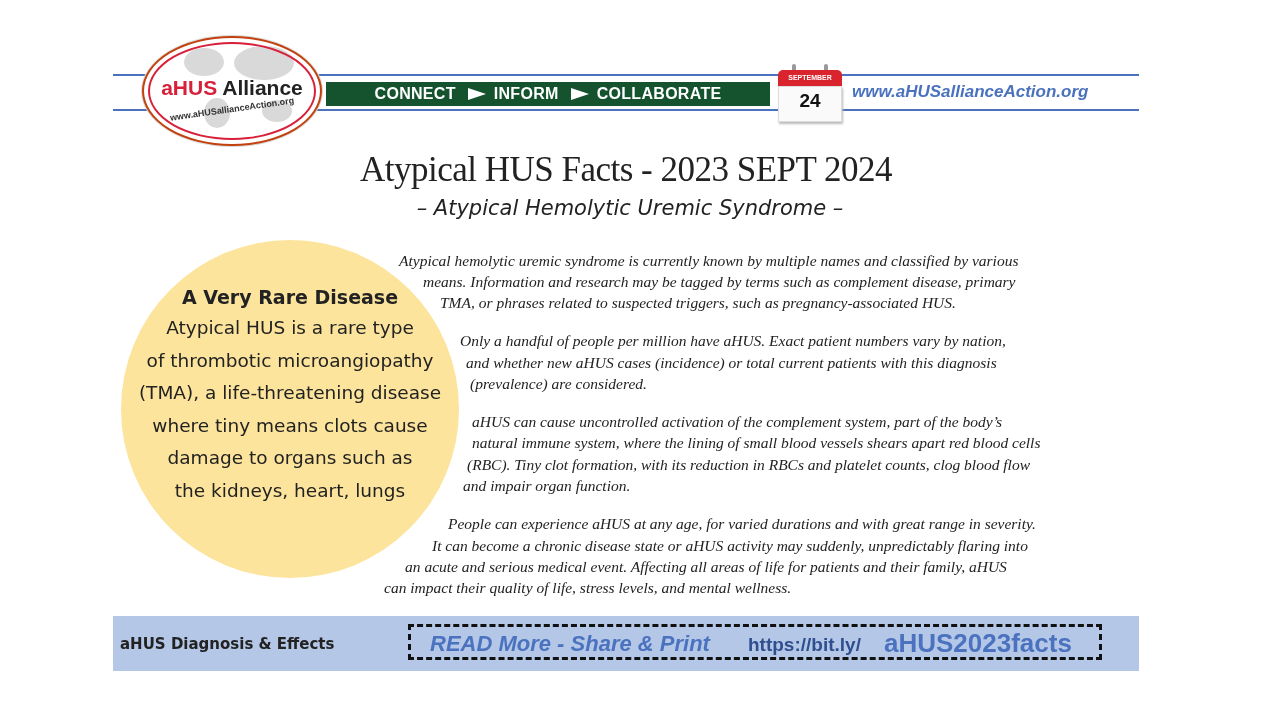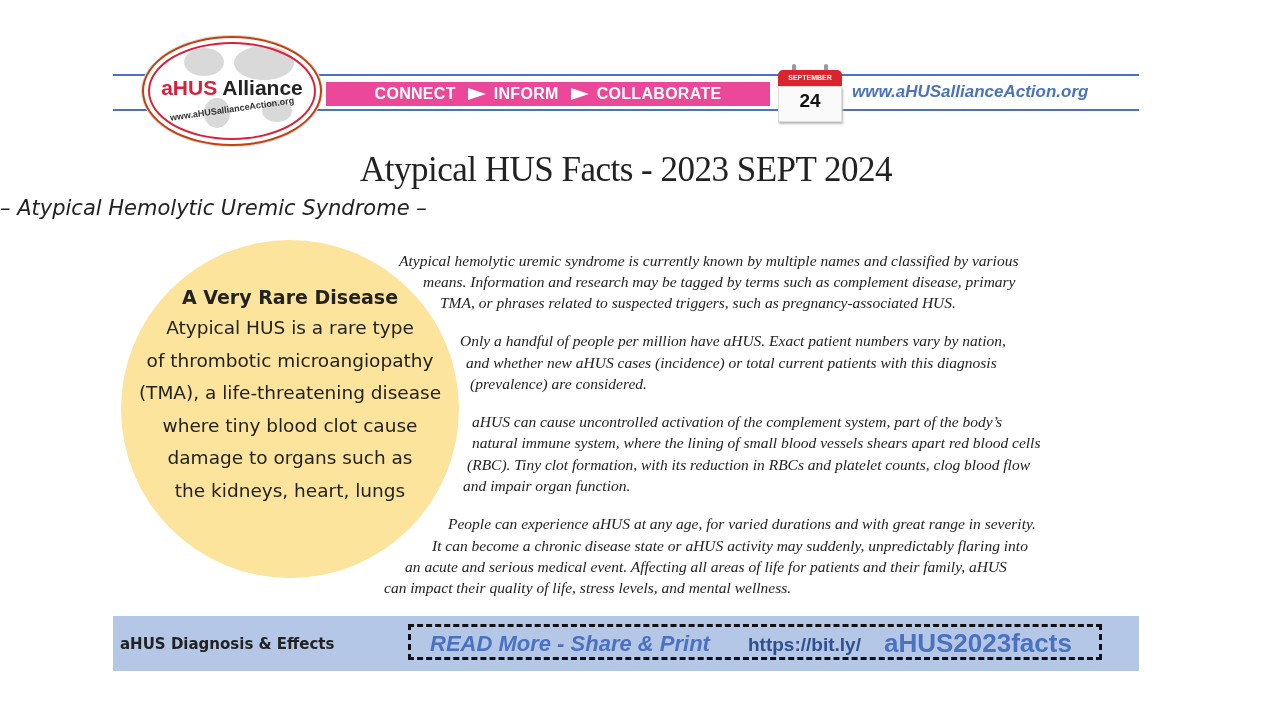--- a/index.html
+++ b/index.html
@@ -1,33 +1,33 @@
 <!DOCTYPE html>
 <html><head>
 <meta charset="utf-8">
 <style>
   html, body { margin:0; padding:0; }
   body { width:1280px; height:720px; background:#ffffff; position:relative; overflow:hidden; font-family:"DejaVu Sans", sans-serif; }
   .hline { position:absolute; height:2px; background:#4a72bf; }
-  .banner { position:absolute; left:326px; top:82px; width:444px; height:24px; background:#ec4899; color:#fff; font-family:"Liberation Sans", sans-serif; font-weight:bold; font-size:16px; display:flex; align-items:center; justify-content:center; letter-spacing:0.3px; }
+  .banner { position:absolute; left:326px; top:82px; width:444px; height:24px; background:#14532d; color:#fff; font-family:"Liberation Sans", sans-serif; font-weight:bold; font-size:16px; display:flex; align-items:center; justify-content:center; letter-spacing:0.3px; }
   .banner .arrow { display:inline-block; width:0; height:0; border-top:6px solid transparent; border-bottom:6px solid transparent; border-left:18px solid #fff; margin:0 8px 0 12px; vertical-align:middle; }
   .logo { position:absolute; left:142px; top:36px; width:176px; height:106px; border-radius:50%; background:#fff; border:2px solid #c2410c; box-shadow:0 0 0 1px #d9d9d9; overflow:hidden; }
   .logo-ring { position:absolute; left:4px; top:4px; right:4px; bottom:4px; border-radius:50%; border:2px solid #d8203a; }
   .logo-map { position:absolute; border-radius:50%; background:#d9d9d9; }
   .logo-title { position:absolute; left:0; right:0; top:38px; text-align:center; font-family:"Liberation Sans", sans-serif; font-weight:bold; font-size:21px; color:#222; }
   .logo-title .red { color:#d8203a; }
   .logo-url { position:absolute; left:0; right:0; top:66px; text-align:center; font-family:"Liberation Sans", sans-serif; font-weight:bold; font-size:9px; color:#333; transform:rotate(-8deg); }
   .cal { position:absolute; left:778px; top:64px; width:64px; height:60px; }
   .cal-top { position:absolute; left:0; top:6px; width:64px; height:16px; background:#d9232d; border-radius:5px 5px 0 0; color:#fff; font-family:"Liberation Sans", sans-serif; font-weight:bold; font-size:7px; text-align:center; line-height:16px; }
   .cal-body { position:absolute; left:0; top:22px; width:64px; height:36px; background:#fafafa; border:1px solid #ddd; box-sizing:border-box; box-shadow:1px 2px 2px #bbb; }
   .cal-day { position:absolute; left:0; right:0; top:26px; text-align:center; font-family:"Liberation Sans", sans-serif; font-weight:bold; font-size:19px; color:#111; }
   .cal-ring { position:absolute; top:0; width:4px; height:12px; background:#999; border-radius:2px; }
   .site-url { position:absolute; left:852px; top:82px; font-family:"Liberation Sans", sans-serif; font-weight:bold; font-style:italic; font-size:17px; color:#4a72bf; }
   .title { position:absolute; left:0; width:1252px; top:150px; text-align:center; font-family:Liberation Serif, serif; font-size:35px; color:#222; letter-spacing:-0.5px; }
-  .subtitle { position:absolute; left:0; width:1260px; top:196px; text-align:left; font-family:"DejaVu Sans", sans-serif; font-style:italic; font-size:21px; color:#222; }
+  .subtitle { position:absolute; left:0; width:1260px; top:196px; text-align:center; font-family:"DejaVu Sans", sans-serif; font-style:italic; font-size:21px; color:#222; }
   .circle { position:absolute; left:121px; top:240px; width:338px; height:338px; border-radius:50%; background:#fce49c; }
   .circle-text { position:absolute; left:125px; top:282px; width:330px; text-align:center; font-family:"DejaVu Sans", sans-serif; color:#222; }
   .circle-h { font-weight:bold; font-size:19px; line-height:30px; }
   .circle-b { font-size:18.5px; line-height:32.5px; }
   .para { position:absolute; font-family:"Liberation Serif", serif; font-style:italic; font-size:15.5px; color:#222; line-height:21.5px; white-space:nowrap; }
   .footer { position:absolute; left:113px; top:616px; width:1026px; height:55px; background:#b4c7e7; }
   .footer-label { position:absolute; left:120px; top:635px; font-family:"DejaVu Sans", sans-serif; font-weight:bold; font-size:15px; color:#222; }
   .readmore { position:absolute; left:408px; top:624px; width:694px; height:36px; border:3px dashed #111; box-sizing:border-box; }
   .readmore-text { position:absolute; left:430px; top:631px; font-family:"Liberation Sans", sans-serif; font-weight:bold; font-style:italic; font-size:22px; color:#4a72bf; }
   .bitly-pre { position:absolute; left:748px; top:634px; font-family:"Liberation Sans", sans-serif; font-weight:bold; font-size:19px; color:#2f4f8f; }
@@ -72,21 +72,21 @@
 
 <div class="title">Atypical HUS Facts - 2023 SEPT 2024</div>
 <div class="subtitle">– Atypical Hemolytic Uremic Syndrome –</div>
 
 <div class="circle"></div>
 <div class="circle-text">
   <div class="circle-h">A Very Rare Disease</div>
   <div class="circle-b">Atypical HUS is a rare type</div>
   <div class="circle-b">of thrombotic microangiopathy</div>
   <div class="circle-b">(TMA), a life-threatening disease</div>
-  <div class="circle-b">where tiny blood clot cause</div>
+  <div class="circle-b">where tiny means clots cause</div>
   <div class="circle-b">damage to organs such as</div>
   <div class="circle-b">the kidneys, heart, lungs</div>
 </div>
 
 <div>
   <div class="para" style="left:399px; top:250px;">Atypical hemolytic uremic syndrome is currently known by multiple names and classified by various</div>
   <div class="para" style="left:423px; top:271px;">means. Information and research may be tagged by terms such as complement disease, primary</div>
   <div class="para" style="left:440px; top:292px;">TMA, or phrases related to suspected triggers, such as pregnancy-associated HUS.</div>
 </div>
 

